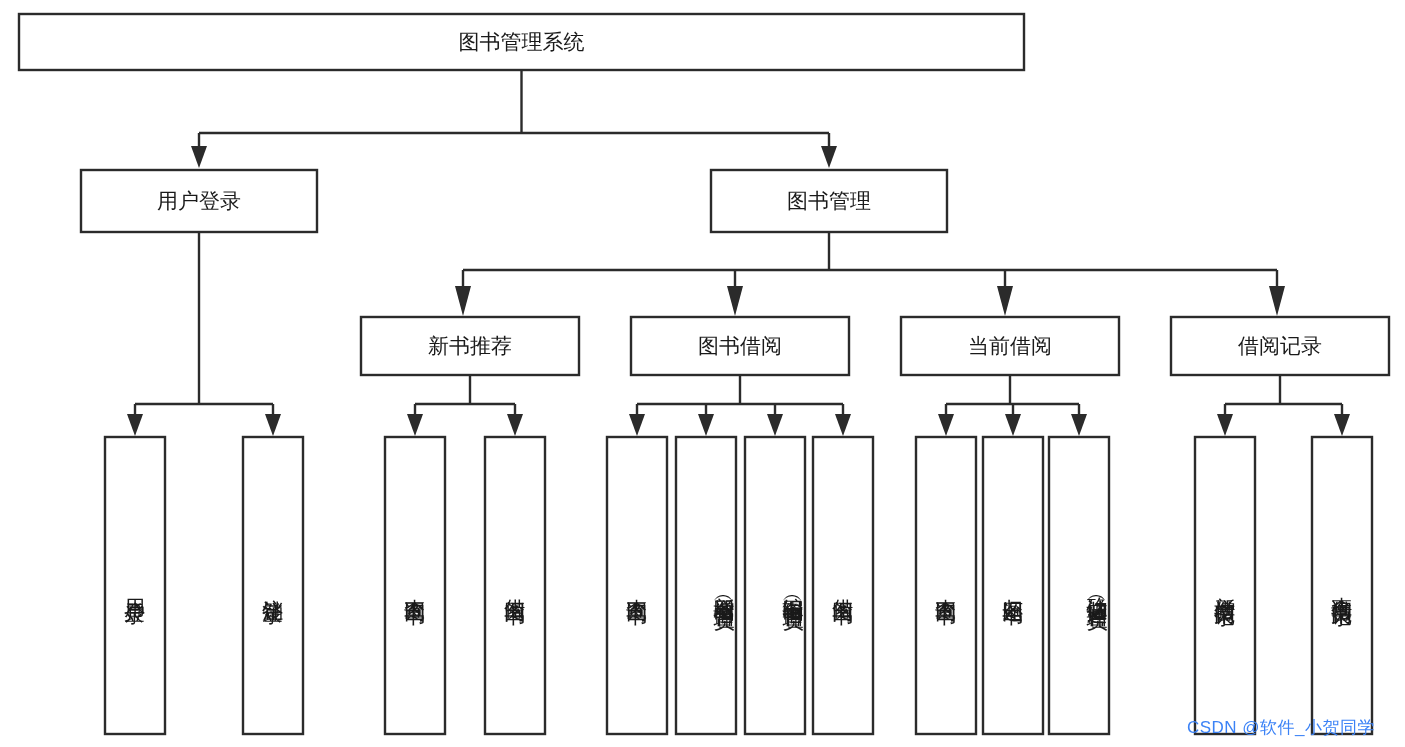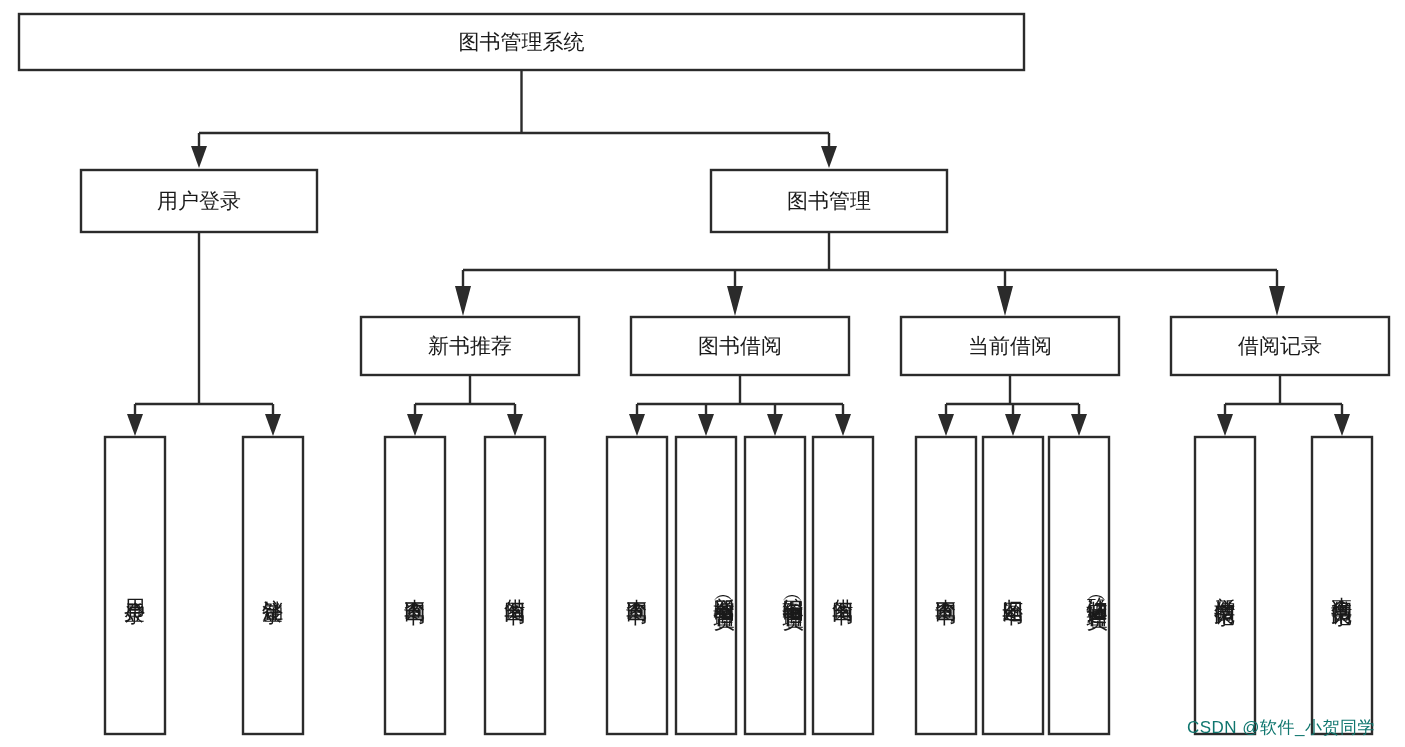--- a/index.html
+++ b/index.html
@@ -61,21 +61,21 @@
     justify-content: center;
     white-space: nowrap;
     pointer-events: none;
   }
   .watermark {
     position: absolute;
     right: 12px;
     bottom: 8px;
     font-family: "Liberation Sans", "DejaVu Sans", sans-serif;
     font-size: 17px;
-    color: #0f766e;
+    color: #3b82f6;
     white-space: nowrap;
     letter-spacing: 0.5px;
   }
 </style>
 </head>
 <body>
 
 <div id="diagram-root">
 
   <svg class="diagram" viewBox="0 0 1405 747">

